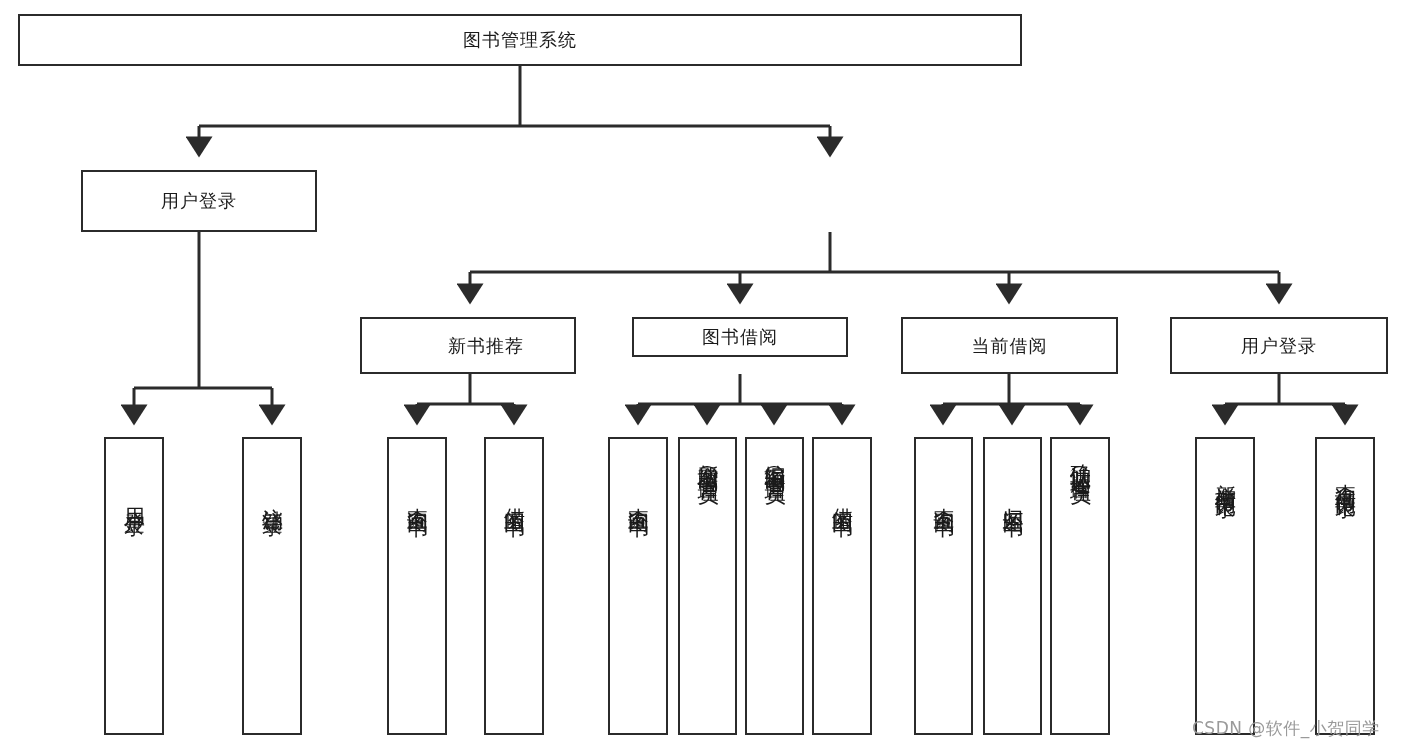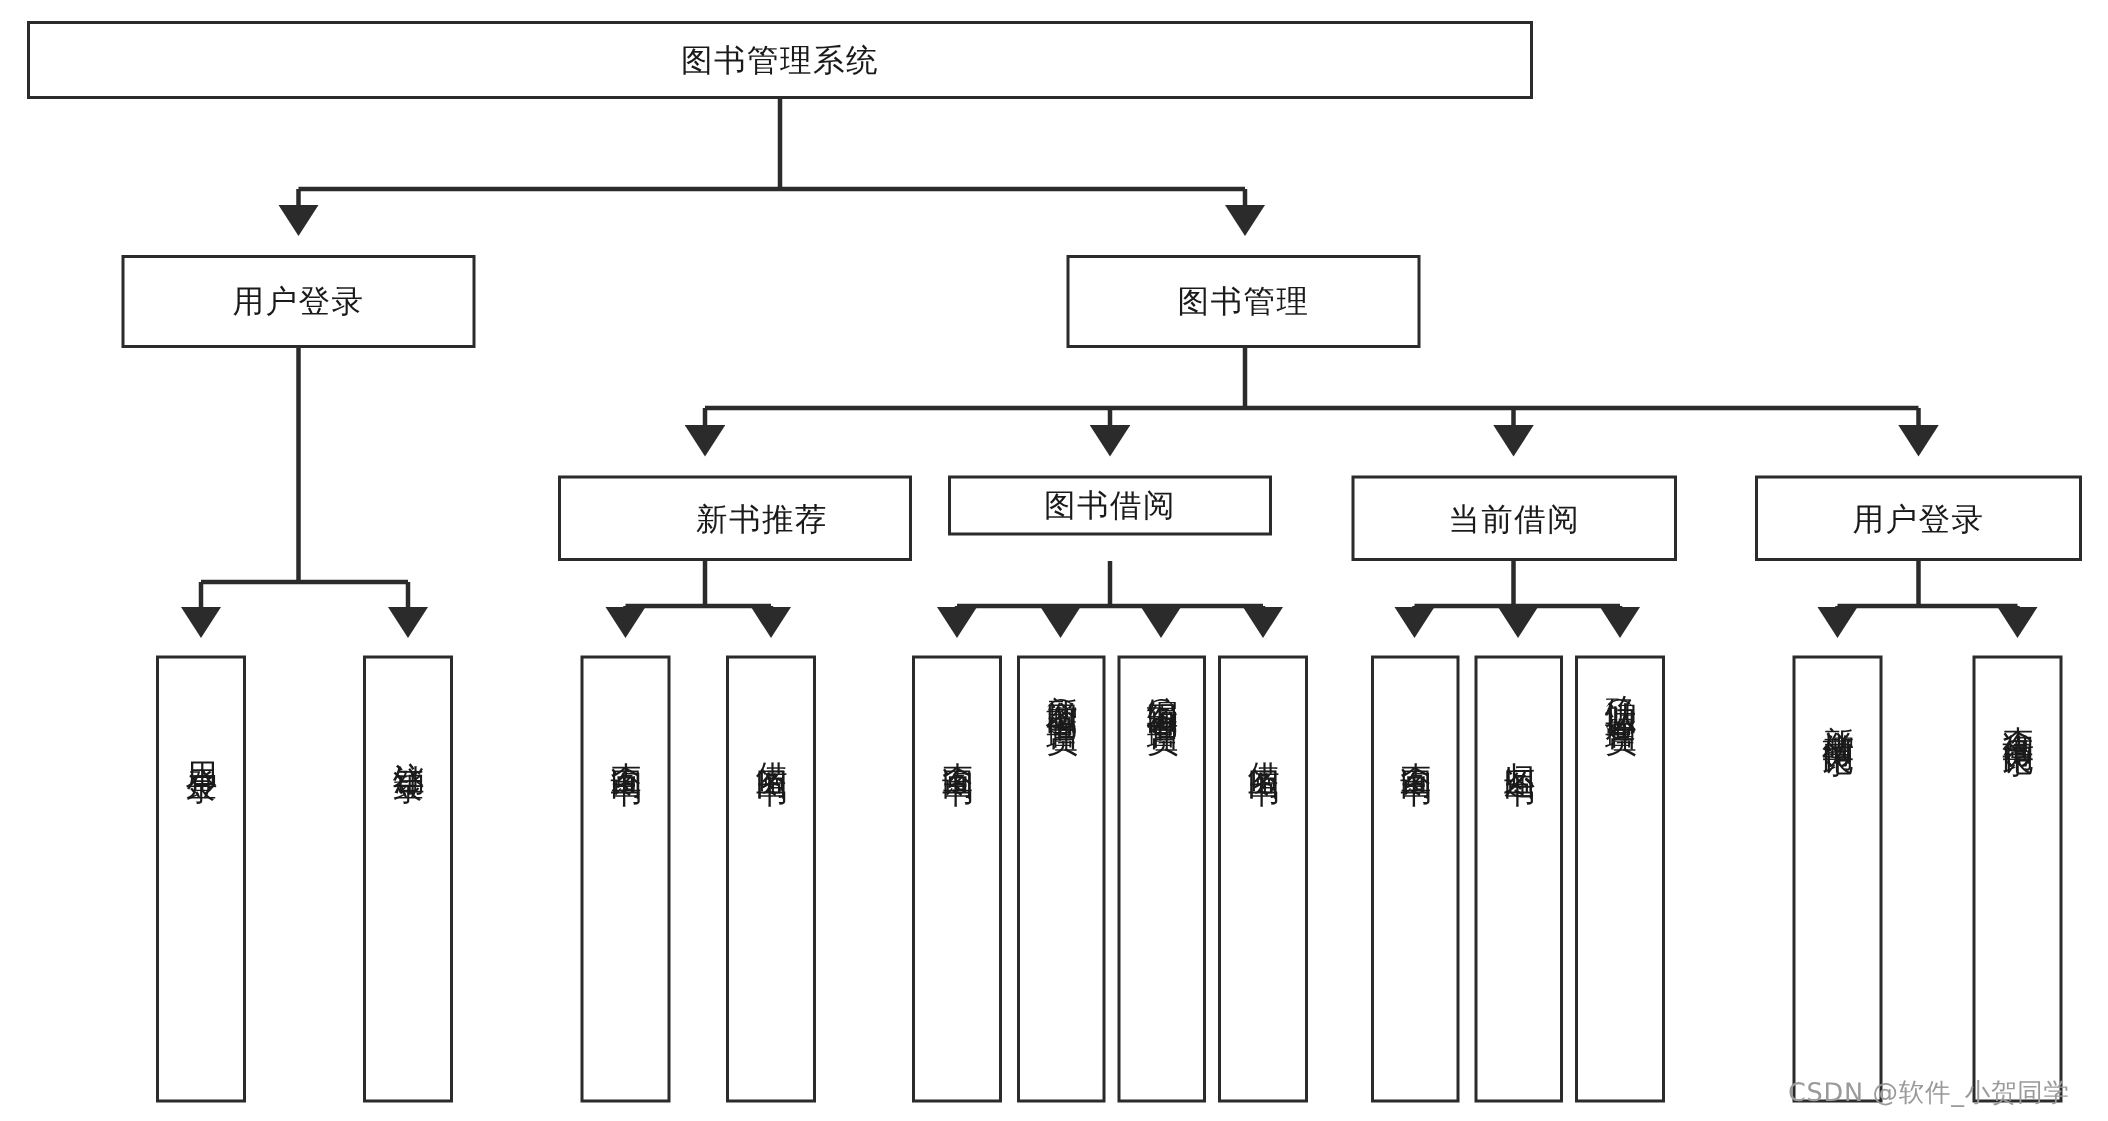--- a/index.html
+++ b/index.html
@@ -29,21 +29,21 @@
     position: absolute;
     box-sizing: border-box;
     border: 2.5px solid #2b2b2b;
     background: #ffffff;
     display: flex;
     align-items: center;
     justify-content: center;
     color: #1a1a1a;
   }
   .node.h {
-    font-size: 21px;
+    font-size: 18px;
     letter-spacing: 1px;
   }
   .node.v {
     font-size: 21px;
   }
   .node.v .vtext {
     writing-mode: vertical-rl;
     text-orientation: upright;
     letter-spacing: 3px;
     line-height: 1.0;
@@ -117,25 +117,22 @@
     </g>
   </svg>
 
   <div class="node h" style="left:18px; top:14px; width:1004px; height:52px;">
     <span class="htext">图书管理系统</span>
   </div>
 
   <div class="node h" style="left:81px; top:170px; width:236px; height:62px;">
     <span class="htext">用户登录</span>
   </div>
-  <div class="node h" style="left:711px; top:170px; width:236px; height:62px;">
-    <span class="htext">图书管理</span>
-  </div>
 
-  <div class="node h" style="left:372px; top:317px; width:236px; height:57px;padding-left:36px;">
+  <div class="node h" style="left:360px; top:317px; width:216px; height:57px;padding-left:36px;">
     <span class="htext">新书推荐</span>
   </div>
   <div class="node h" style="left:632px; top:317px; width:216px; height:40px;">
     <span class="htext">图书借阅</span>
   </div>
   <div class="node h" style="left:901px; top:317px; width:217px; height:57px;align-items:center;">
     <span class="htext">当前借阅</span>
   </div>
   <div class="node h" style="left:1170px; top:317px; width:218px; height:57px;">
     <span class="htext">用户登录</span>

